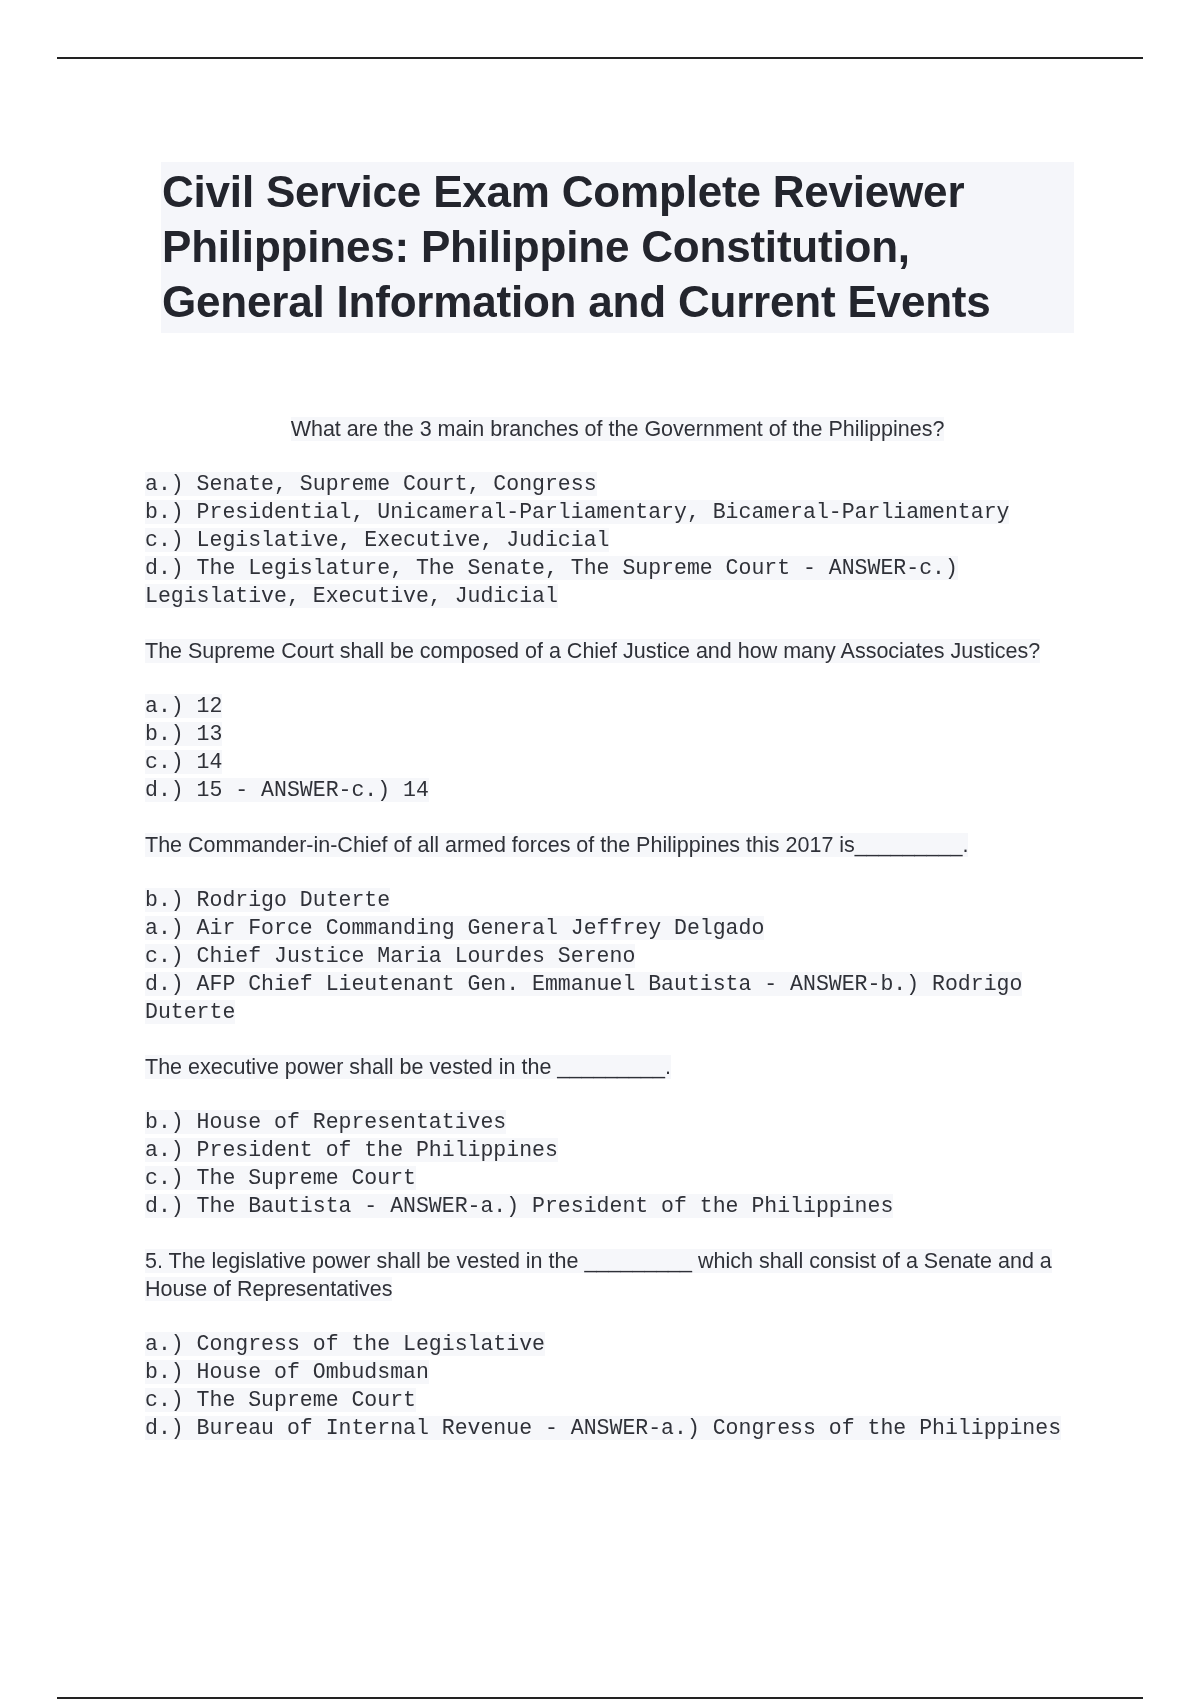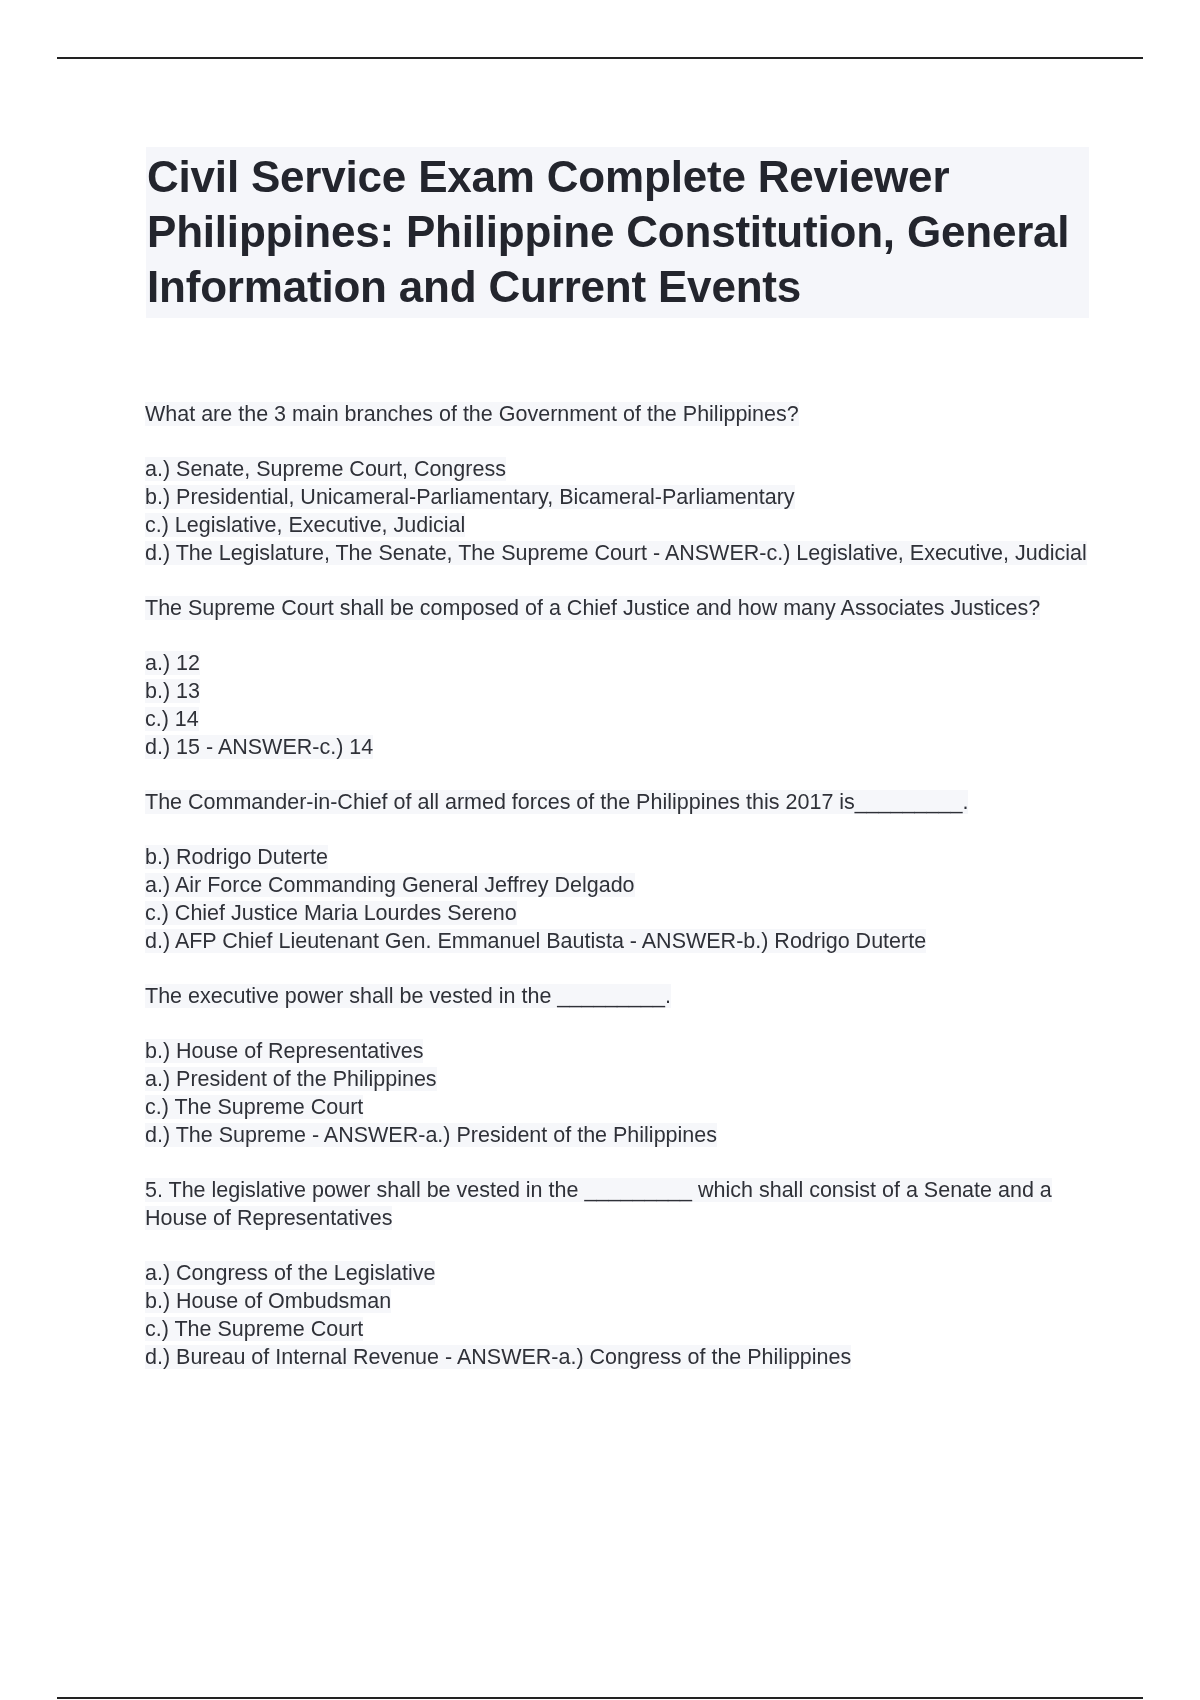--- a/index.html
+++ b/index.html
@@ -31,21 +31,21 @@
       top: 146px;
       width: 945px;
     }
     .title {
       background: #f5f6fa;
       font-weight: bold;
       font-size: 44px;
       line-height: 55px;
       color: #23252d;
       padding: 2px 0 4px 1px;
-      margin: 1px;
+      margin: 16px;
       letter-spacing: -0.2px;
     }
     .qa-list {
       margin-top: 82px;
     }
     .qa {
       margin-bottom: 27px;
     }
     .hl {
       background: #f6f7fa;
@@ -59,22 +59,23 @@
       margin: 0 0 27px 0;
       color: #2f3138;
     }
     .options {
       font-size: 21.5px;
       line-height: 28px;
       color: #2f3138;
     }
     .option {
       display: block;
+      font-family: Liberation Mono, monospace;
     }
-    .qa:nth-child(1) .question { margin-bottom: 27px; }
+    .qa:nth-child(1) .question { margin-bottom: 27px; text-align: center; }
   </style>
 </head>
 <body>
 
 <div class="rule top"></div>
 
 <div class="content">
   <h1 class="title">Civil Service Exam Complete Reviewer Philippines: Philippine Constitution, General Information and Current Events</h1>
 
   <div class="qa-list">
@@ -108,21 +109,21 @@
         <span class="option"><span class="hl">d.) AFP Chief Lieutenant Gen. Emmanuel Bautista - ANSWER-b.) Rodrigo Duterte</span></span>
       </div>
     </div>
 
     <div class="qa">
       <p class="question"><span class="hl">The executive power shall be vested in the _________.</span></p>
       <div class="options">
         <span class="option"><span class="hl">b.) House of Representatives</span></span>
         <span class="option"><span class="hl">a.) President of the Philippines</span></span>
         <span class="option"><span class="hl">c.) The Supreme Court</span></span>
-        <span class="option"><span class="hl">d.) The Supreme - ANSWER-a.) President of the Philippines</span></span>
+        <span class="option"><span class="hl">d.) The Bautista - ANSWER-a.) President of the Philippines</span></span>
       </div>
     </div>
 
     <div class="qa">
       <p class="question"><span class="hl">5. The legislative power shall be vested in the _________ which shall consist of a Senate and a House of Representatives</span></p>
       <div class="options">
         <span class="option"><span class="hl">a.) Congress of the Legislative</span></span>
         <span class="option"><span class="hl">b.) House of Ombudsman</span></span>
         <span class="option"><span class="hl">c.) The Supreme Court</span></span>
         <span class="option"><span class="hl">d.) Bureau of Internal Revenue - ANSWER-a.) Congress of the Philippines</span></span>

